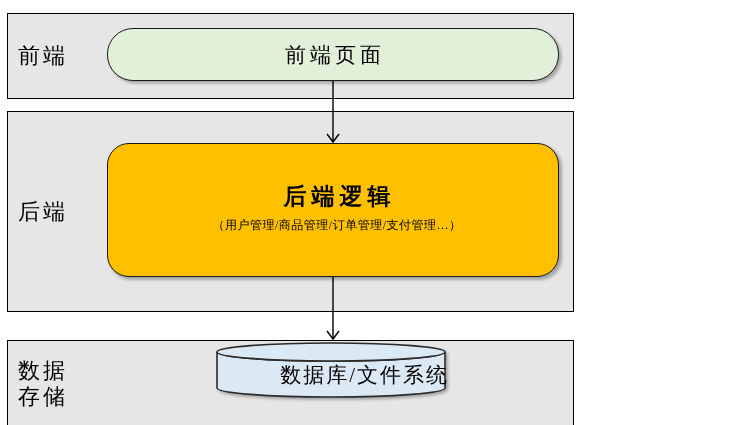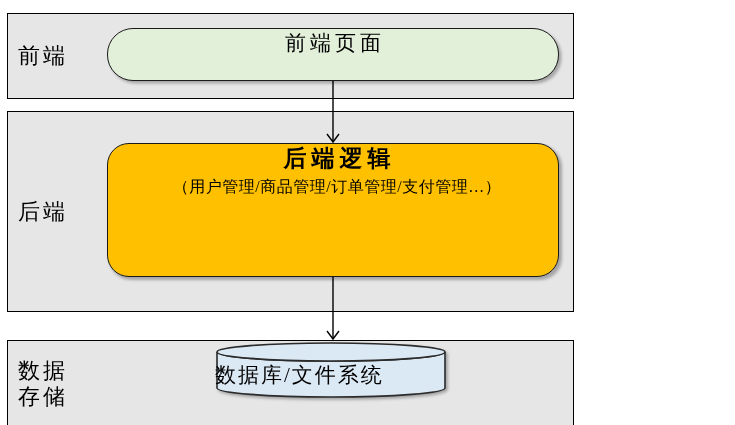--- a/index.html
+++ b/index.html
@@ -40,21 +40,21 @@
   .band-label.bold { font-weight: normal; }
 
   
   .node {
     position: absolute;
     box-sizing: border-box;
     border: 1.4px solid #1a1a1a;
     display: flex;
     flex-direction: column;
     align-items: center;
-    justify-content: flex-start;
+    justify-content: center;
     text-align: center;
     box-shadow: 2.5px 2.5px 3px rgba(0,0,0,0.28);
   }
   .node-frontend {
     left: 107px; top: 28px;
     width: 452px; height: 53px;
     border-radius: 26px;
     background: #e2efd9;
     font-size: 21px;
     letter-spacing: 4px;
@@ -70,38 +70,38 @@
     padding-left: 8px;
   }
   .backend-title {
     font-size: 23px;
     font-weight: bold;
     letter-spacing: 5px;
     text-indent: 5px;
     line-height: 30px;
   }
   .backend-subtitle {
-    font-size: 16px;
+    font-size: 12px;
     letter-spacing: 0.5px;
     line-height: 26px;
   }
 
   
   .cylinder {
     position: absolute;
     left: 215px; top: 341px;
     width: 234px; height: 58px;
     filter: drop-shadow(2px 2px 1.5px rgba(0,0,0,0.3));
   }
   .cylinder svg { display: block; }
   .cylinder-label {
     position: absolute;
     left: 0; right: 0;
     top: 20px;
-    text-align: left;
+    text-align: right;
     font-size: 21px;
     letter-spacing: 2px;
     color: #000000;
   }
 
   
   .arrow-layer {
     position: absolute;
     left: 0; top: 0;
     width: 735px; height: 425px;

